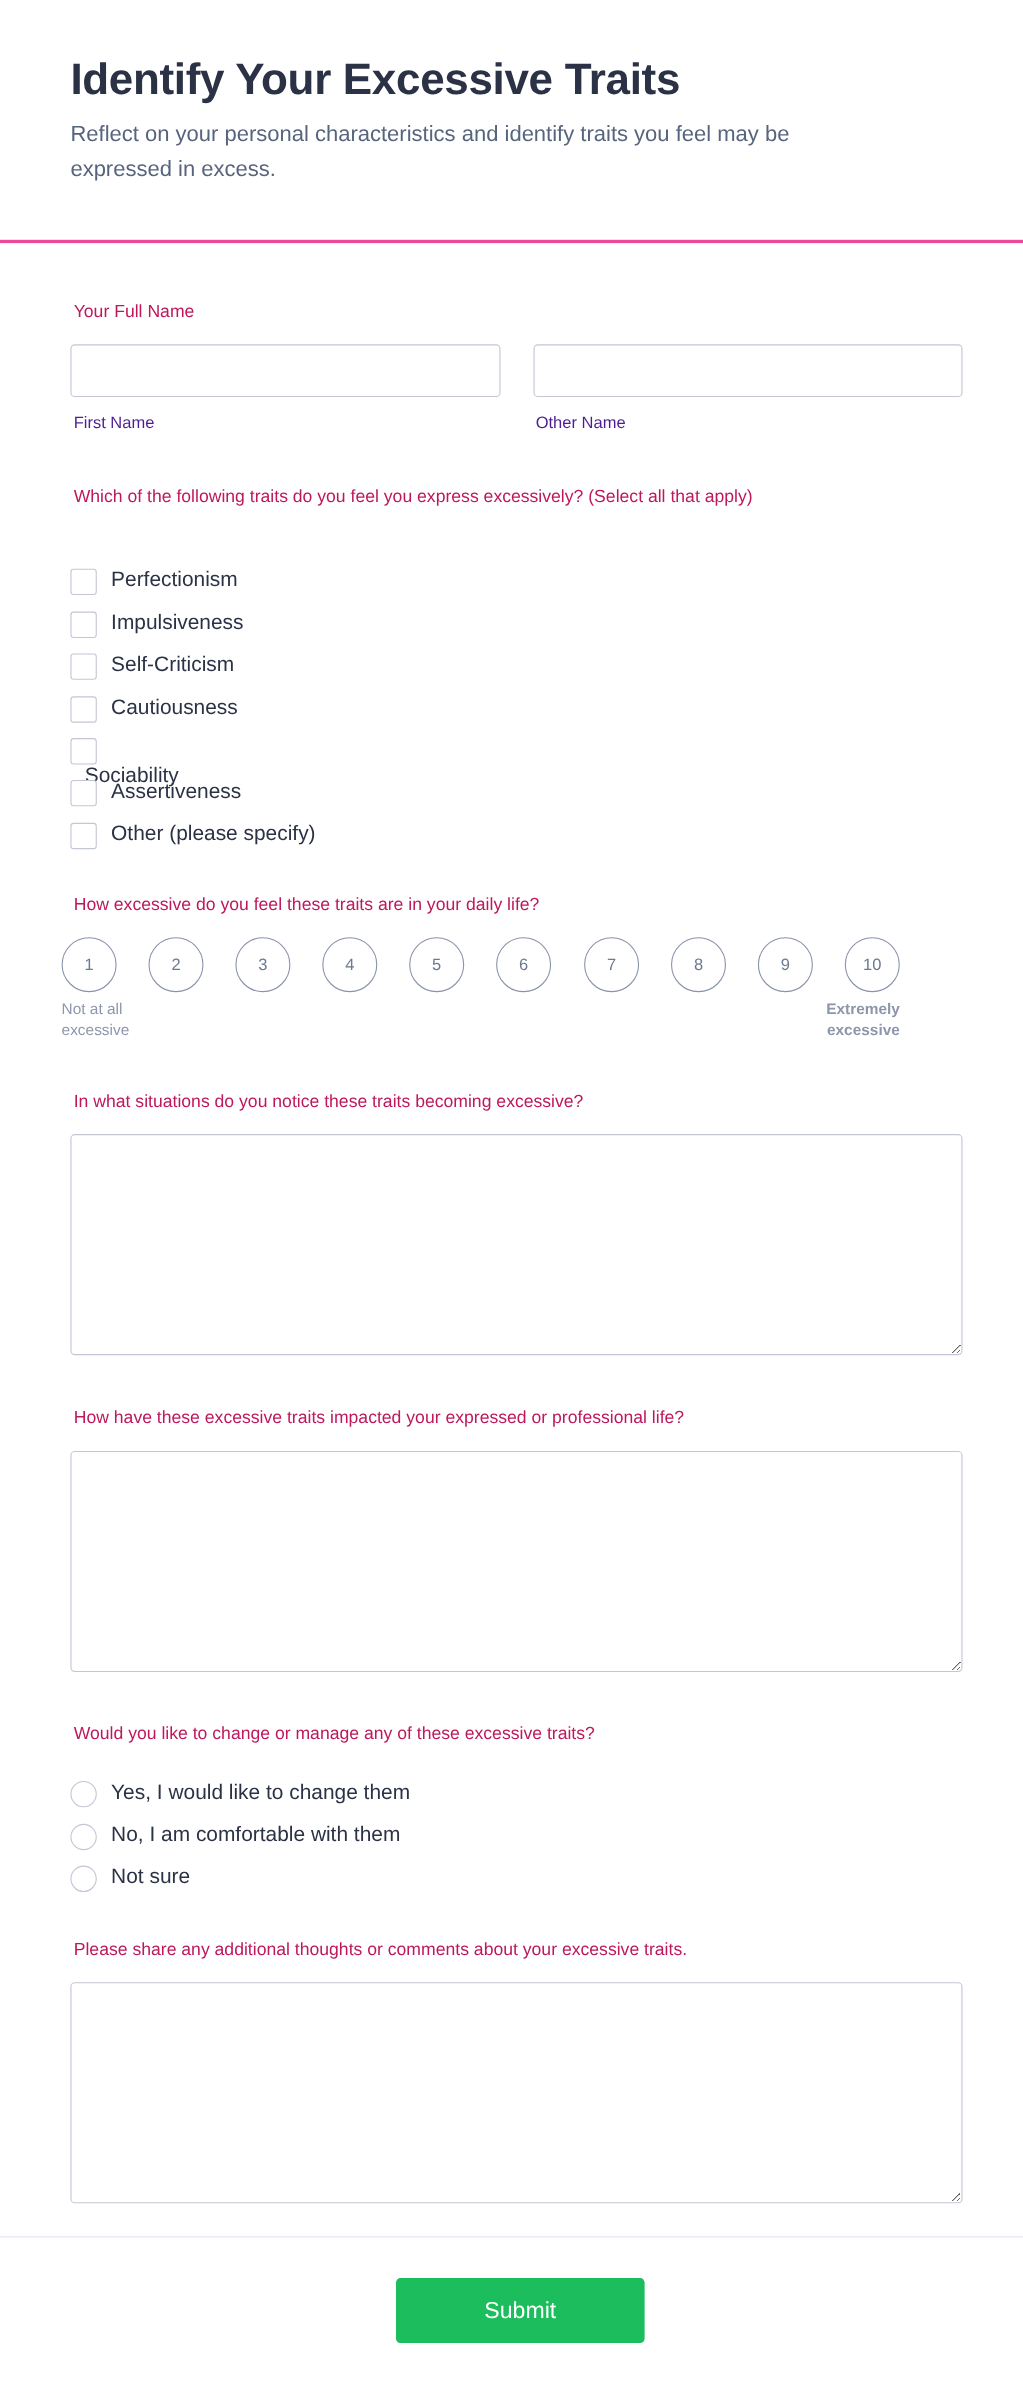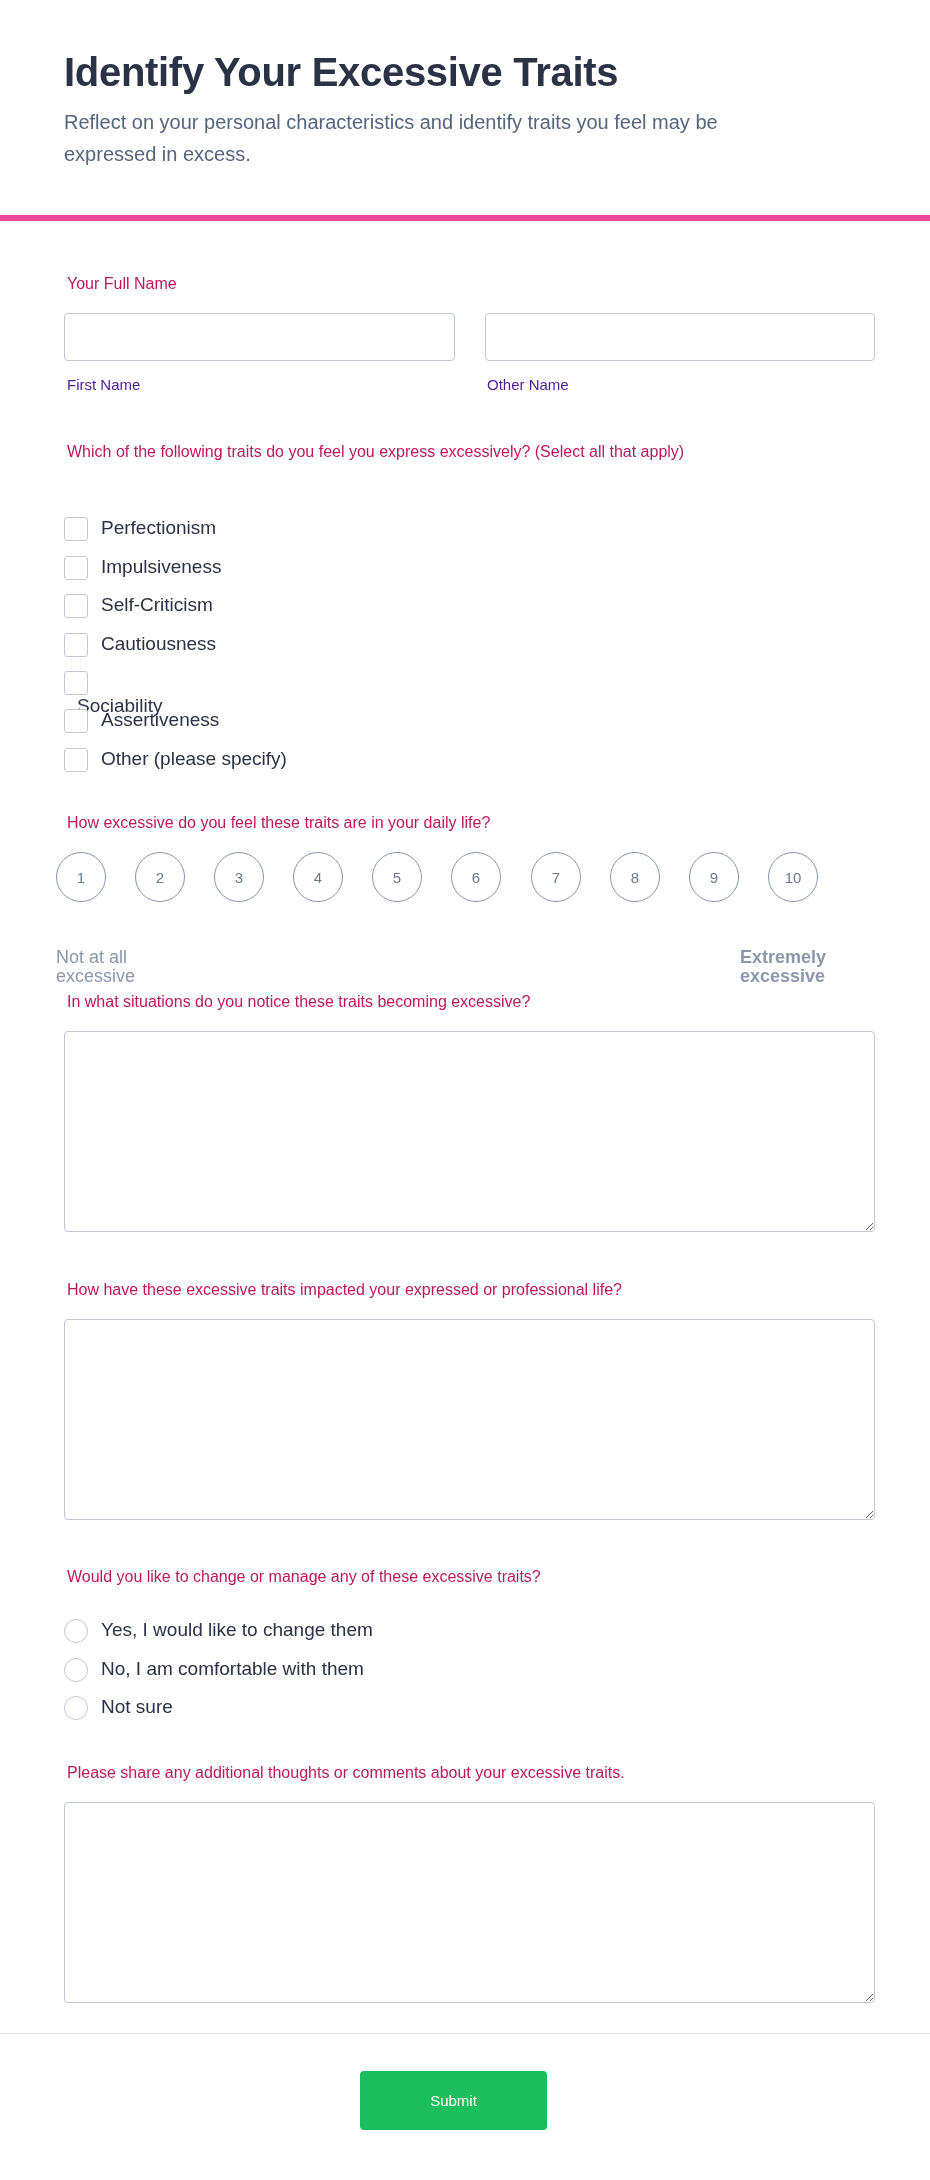--- a/index.html
+++ b/index.html
@@ -7,21 +7,21 @@
     body {
       width: 930px;
       height: 2180px;
       font-family: "Liberation Sans", "DejaVu Sans", sans-serif;
       color: #2b3245;
       position: relative;
       overflow: hidden;
     }
     .header {
       position: absolute; left: 0; top: 0; width: 930px; height: 221px;
-      border-bottom: 6px solid #ec4899;
+      border-bottom: 3px solid #ec4899;
     }
     .title {
       position: absolute; left: 64px; top: 50px;
       font-size: 40px; font-weight: bold; color: #2b3245; letter-spacing: -0.3px;
       white-space: nowrap;
     }
     .subtitle {
       position: absolute; left: 64px; top: 106px; width: 740px;
       font-size: 20px; line-height: 32px; color: #57647e;
     }
@@ -52,36 +52,36 @@
     .opt-label {
       margin-left: 13px; font-size: 19px; color: #2b3245; white-space: nowrap;
     }
     .scale-circle {
       position: absolute; width: 50px; height: 50px; border-radius: 50%;
       border: 1px solid #8a93aa; background: #fff;
       display: flex; align-items: center; justify-content: center;
       font-size: 15px; color: #6b7a93;
     }
     .scale-caption {
-      position: absolute; font-size: 18px; line-height: 19px; color: #8d97ab; margin-top: 40px;
+      position: absolute; font-size: 14px; line-height: 19px; color: #8d97ab;
     }
     .textarea {
       position: absolute; left: 64px; width: 811px; height: 201px;
       border: 1px solid #c3c6d4; border-radius: 4px; background: #fff;
       resize: vertical; font-family: "Liberation Sans", sans-serif; font-size: 16px;
       padding: 10px;
     }
     .footer-divider {
       position: absolute; left: 0; top: 2033px; width: 930px; height: 1px;
       background: #e4e3ef;
     }
     .submit {
-      position: absolute; left: 360px; top: 2071px; width: 187px; height: 59px;
+      position: absolute; left: 360px; top: 2071px; width: 226px; height: 59px;
       background: #1bbd5c; border: none; border-radius: 4px;
-      color: #ffffff; font-size: 15px; font-family: "Liberation Sans", sans-serif;
+      color: #ffffff; font-size: 21px; font-family: "Liberation Sans", sans-serif;
       display: flex; align-items: center; justify-content: center;
       cursor: pointer;
     }
   </style>
 </head>
 <body>
 
 <div class="header">
   <h1 class="title">Identify Your Excessive Traits</h1>
   <p class="subtitle">Reflect on your personal characteristics and identify traits you feel may be expressed in excess.</p>

